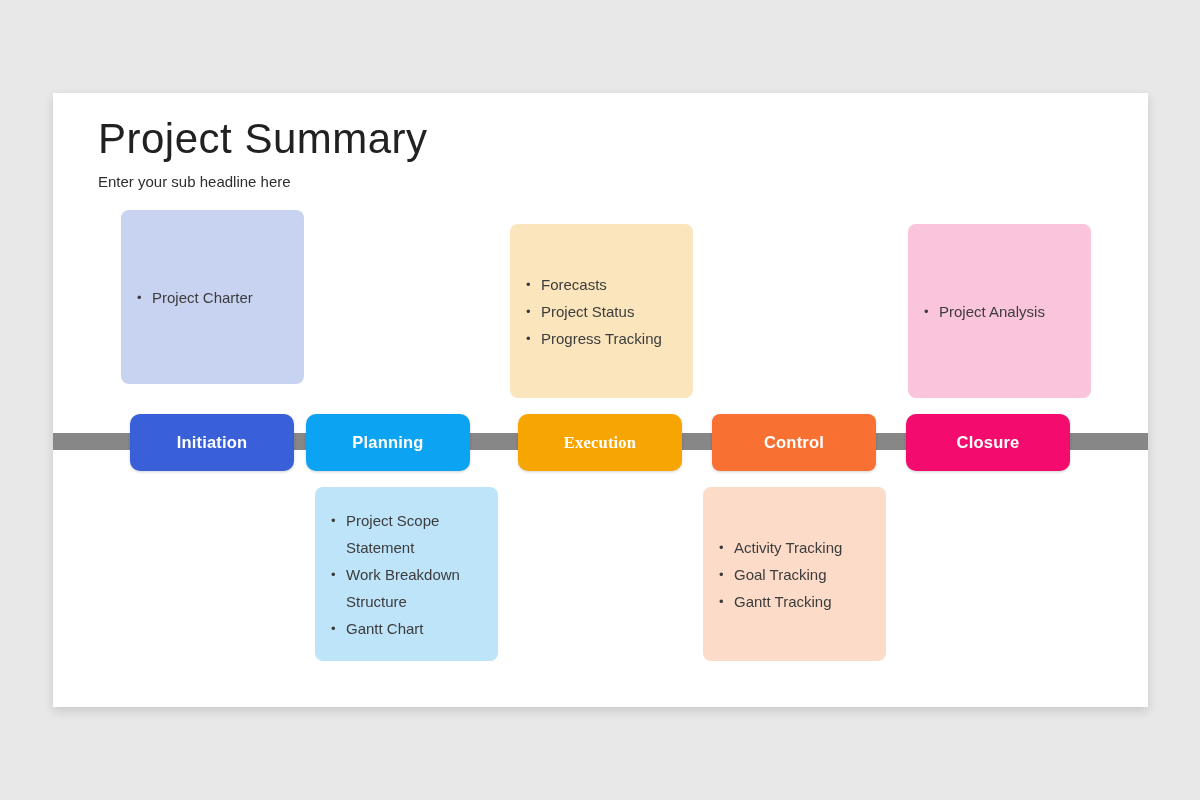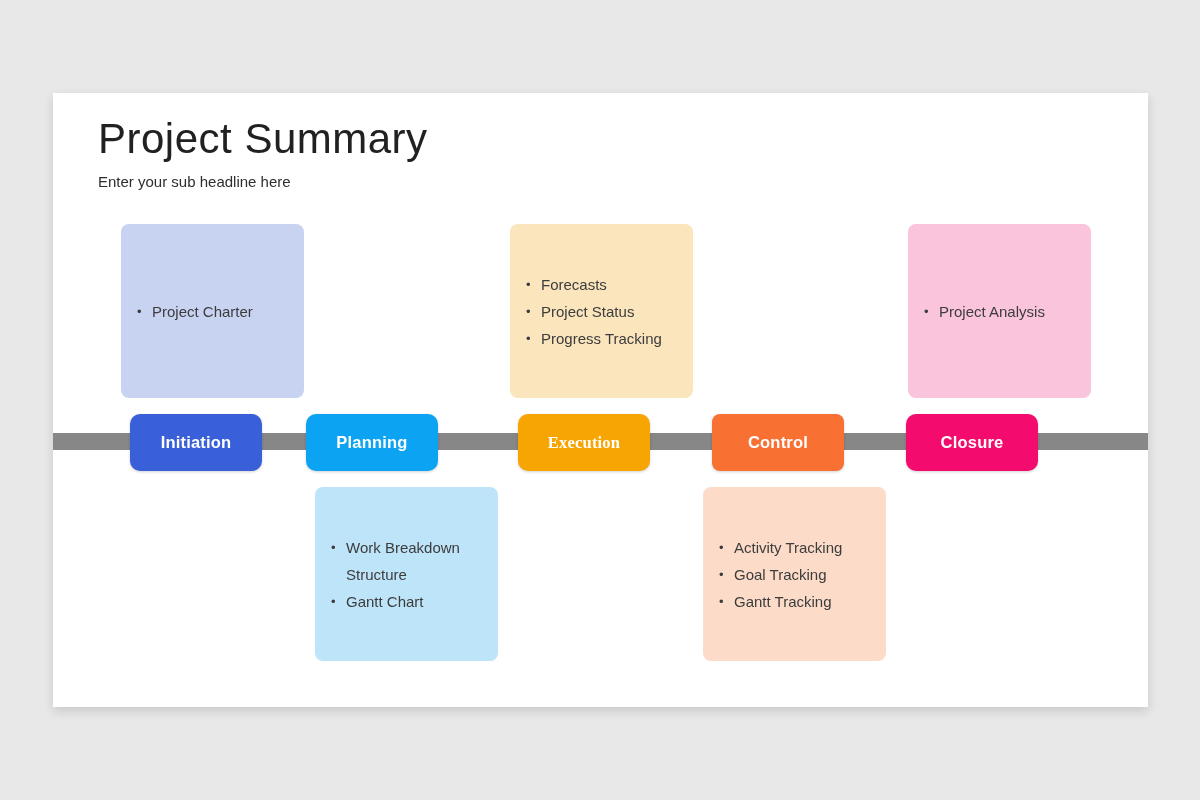--- a/index.html
+++ b/index.html
@@ -38,21 +38,21 @@
   }
   .timeline-bar {
     position: absolute;
     left: 0; top: 340px;
     width: 100%; height: 17px;
     background: #878787;
   }
   .pbtn {
     position: absolute;
     top: 321px;
-    width: 132px; height: 57px;
+    width: 164px; height: 57px;
     border-radius: 10px;
     display: flex;
     align-items: center;
     justify-content: center;
     color: #ffffff;
     font-size: 16.5px;
     font-weight: 700;
     letter-spacing: 0.2px;
     box-shadow: 0 1px 3px rgba(0,0,0,0.18);
     cursor: pointer;
@@ -62,21 +62,21 @@
   .pbtn-2 { left: 465px; font-family: Liberation Serif, serif; }
   .pbtn-3 { left: 659px; border-radius: 8px; }
   .pbtn-4 { left: 853px; }
   .card {
     position: absolute;
     width: 183px; height: 174px;
     border-radius: 8px;
     display: flex;
     align-items: center;
   }
-  .card-0 { left: 68px;  top: 131px; }
+  .card-0 { left: 68px;  top: 117px; }
   .card-1 { left: 262px; top: 394px; }
   .card-2 { left: 457px; top: 131px; }
   .card-3 { left: 650px; top: 394px; }
   .card-4 { left: 843px; top: 131px; }
   .card ul {
     list-style: none;
     margin: 0;
     padding: 0 8px 0 14px;
     width: 100%;
   }
@@ -105,20 +105,21 @@
     <div class="timeline-bar" style="background: rgb(135, 135, 135);"></div>
     <div id="phases">
         <div class="card card-0" style="background: rgb(200, 211, 242);">
           <ul>
             <li>Project Charter</li>
           </ul>
         </div>
         <div class="pbtn pbtn-0" style="background: rgb(57, 96, 216);">Initiation</div>
         <div class="card card-1" style="background: rgb(190, 228, 250);">
           <ul>
+            <li>Project Scope Statement</li>
             <li>Work Breakdown Structure</li>
             <li>Gantt Chart</li>
           </ul>
         </div>
         <div class="pbtn pbtn-1" style="background: rgb(11, 163, 242);">Planning</div>
         <div class="card card-2" style="background: rgb(251, 229, 189);">
           <ul>
             <li>Forecasts</li>
             <li>Project Status</li>
             <li>Progress Tracking</li>

